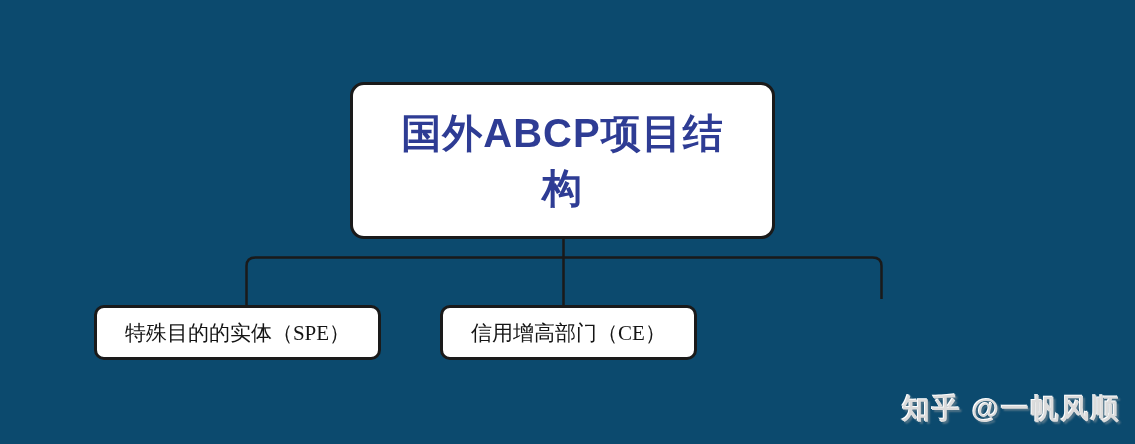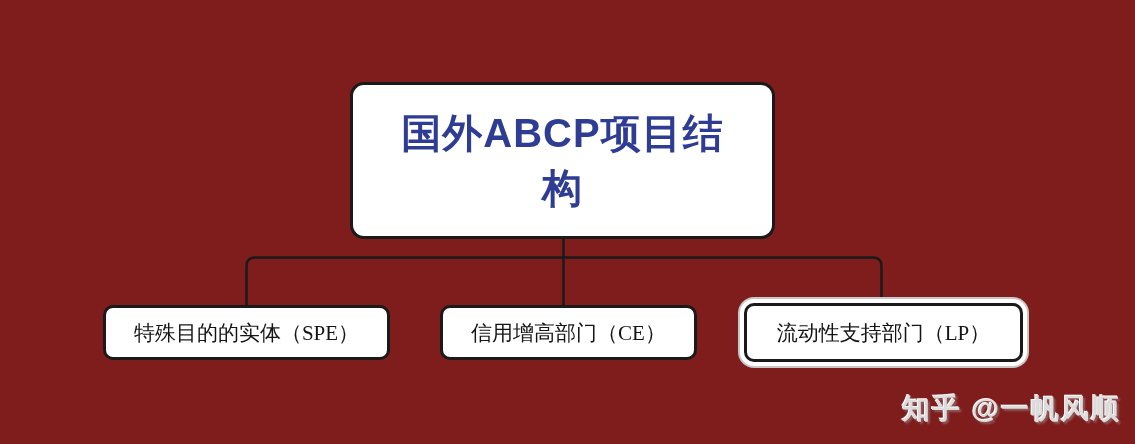--- a/index.html
+++ b/index.html
@@ -1,20 +1,20 @@
 <!DOCTYPE html>
 <html><head>
 <meta charset="utf-8">
 <style>
   html, body { margin: 0; padding: 0; background: #ffffff; }
   .canvas {
     position: relative;
     width: 1135px;
     height: 444px;
-    background: #7f1d1d;
+    background: #0c4a6e;
     overflow: hidden;
     font-family: "Liberation Sans", "DejaVu Sans", sans-serif;
   }
   .connector-svg {
     position: absolute;
     left: 0; top: 0;
     width: 1135px; height: 444px;
     pointer-events: none;
   }
   .node {
@@ -42,21 +42,21 @@
   }
   .root-title .line { display: block; }
   .child-node {
     height: 55px;
     border-radius: 10px;
     font-family: "Liberation Serif", "DejaVu Serif", serif;
     font-size: 21px;
     color: #141414;
     white-space: nowrap;
   }
-  .node-spe { left: 103px; top: 305px; width: 287px; }
+  .node-spe { left: 94px; top: 305px; width: 287px; }
   .node-ce  { left: 440px; top: 305px; width: 257px; }
   .node-lp  {
     left: 744px; top: 303px; width: 279px; height: 59px;
     
     box-shadow: 0 0 0 4px #ffffff, 0 0 0 6px #c7c7c7;
   }
   .watermark {
     position: absolute;
     right: 14px; bottom: 16px;
     font-size: 28px;
@@ -87,19 +87,16 @@
   </div>
 
   <div class="node child-node node-spe">
     <span>特殊目的的实体（SPE）</span>
   </div>
 
   <div class="node child-node node-ce">
     <span>信用增高部门（CE）</span>
   </div>
 
-  <div class="node child-node node-lp">
-    <span>流动性支持部门（LP）</span>
-  </div>
 
   <div class="watermark">知乎 @一帆风顺</div>
 
 </div>
 
 </body></html>

